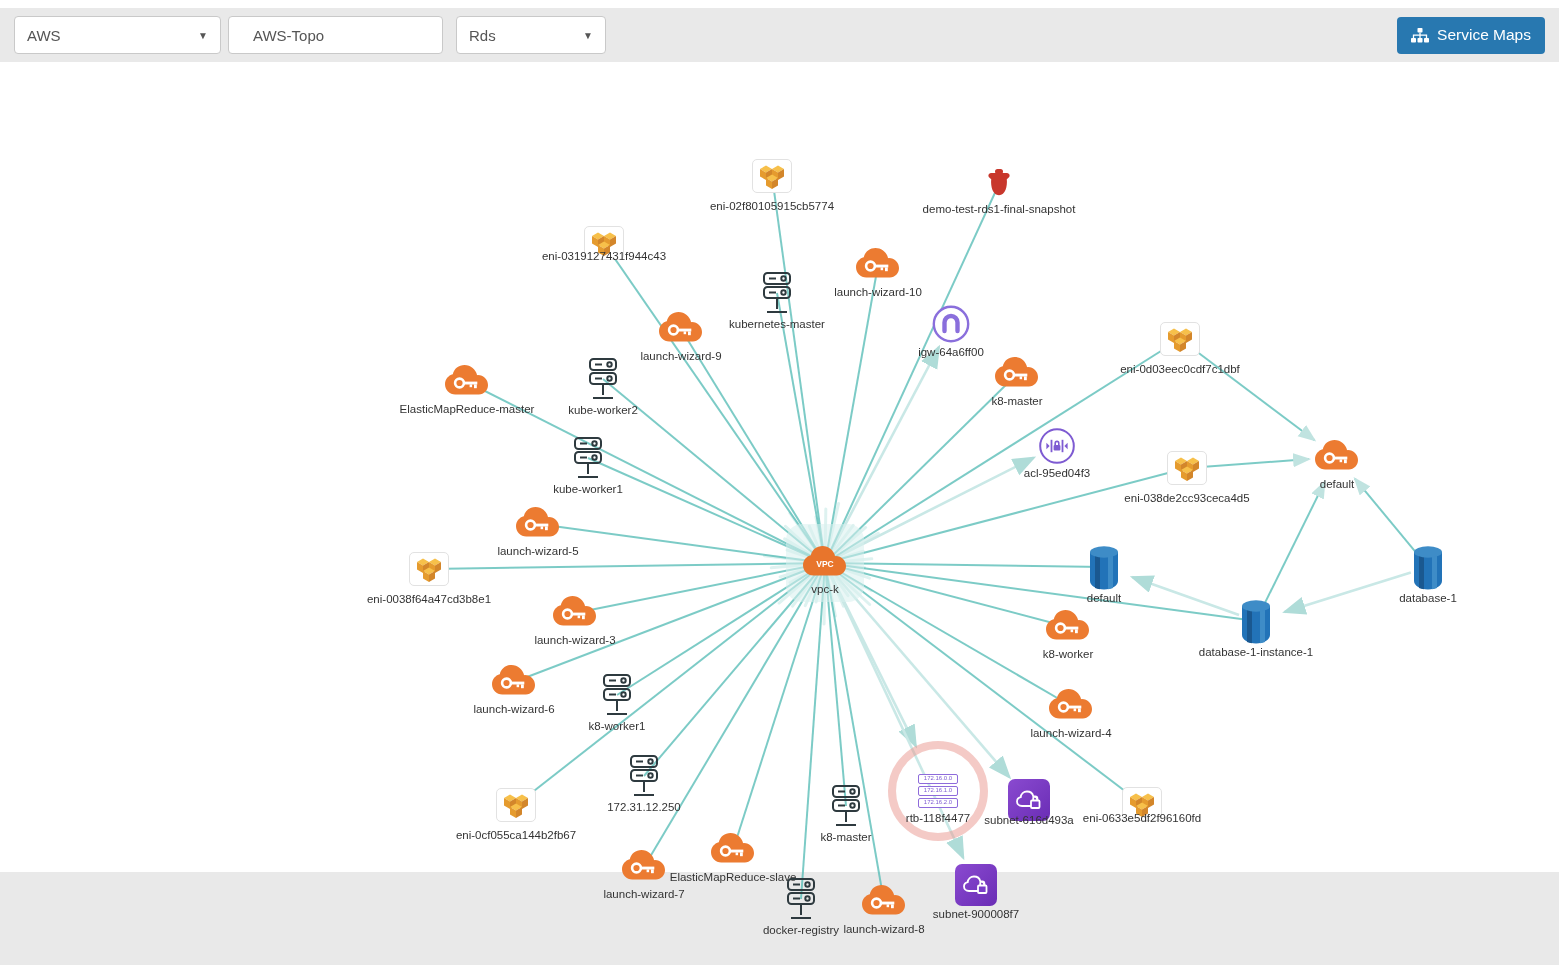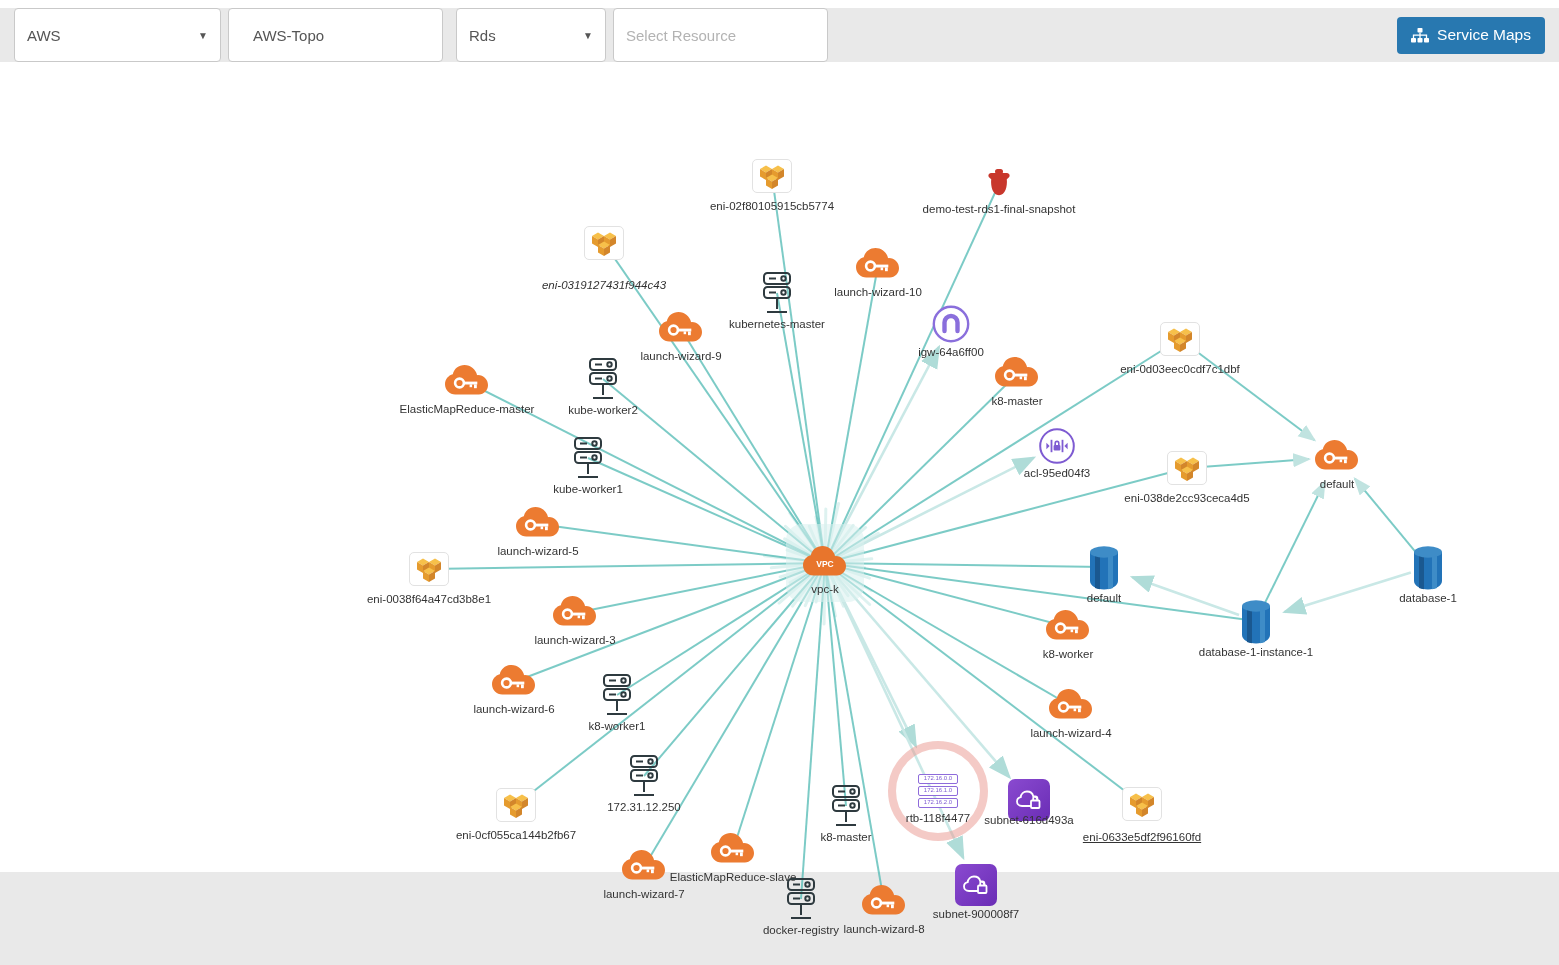--- a/index.html
+++ b/index.html
@@ -1,20 +1,20 @@
 <!DOCTYPE html>
 <html><head>
 <meta charset="utf-8">
 <style>
   html,body{margin:0;padding:0;width:1559px;height:965px;overflow:hidden;
     background:#e9e9e9;font-family:"Liberation Sans",sans-serif;}
   #topstrip{position:absolute;top:0;left:0;width:100%;height:8px;background:#fff;}
   header{position:absolute;top:8px;left:0;width:100%;height:54px;background:#e9e9e9;
     display:flex;align-items:center;padding:0 14px;box-sizing:border-box;}
-  .tb{height:54px;box-sizing:border-box;background:#fff;border:1px solid #c9c9c9;
+  .tb{height:38px;box-sizing:border-box;background:#fff;border:1px solid #c9c9c9;
     border-radius:4px;font-size:15px;color:#555;display:flex;align-items:center;
     padding:0 12px;margin-right:7px;}
   .select{justify-content:space-between;cursor:pointer;}
   .select .caret{font-size:10px;color:#555;margin-left:8px;}
   input.tb{outline:none;}
   input.tb::placeholder{color:#b3b3b3;}
   #svc-btn{margin-left:auto;height:37px;background:#2878B0;border:none;border-radius:4px;
     color:#fff;font-size:15.5px;display:flex;align-items:center;gap:8px;padding:0 14px;
     cursor:pointer;font-family:"Liberation Sans",sans-serif;}
   #canvas{position:absolute;top:62px;left:0;width:1559px;height:810px;background:#fff;}
@@ -42,21 +42,20 @@
 <header>
   <div class="tb select" style="width:207px">
     <span>AWS</span>
     <span class="caret">▼</span>
   </div>
   <input class="tb" style="width: 215px; padding-left: 24px;" value="AWS-Topo">
   <div class="tb select" style="width:150px;margin-left:6px">
     <span>Rds</span>
     <span class="caret">▼</span>
   </div>
-  <input class="tb" style="width: 215px;" placeholder="Select Resource">
   <button id="svc-btn">
     <svg width="18" height="15" viewBox="0 0 18 15">
       <g fill="#fff">
           <rect x="6.5" y="0" width="5" height="4.5" rx="0.8"></rect>
       <rect x="0" y="10" width="5" height="4.5" rx="0.8"></rect>
       <rect x="6.5" y="10" width="5" height="4.5" rx="0.8"></rect>
       <rect x="13" y="10" width="5" height="4.5" rx="0.8"></rect>
         </g>
       <g stroke="#fff" stroke-width="1.3" fill="none">
         <path d="M9 4.5 V7 M2.5 10 V7.2 H15.5 V10 M9 7 V10"></path>
@@ -174,21 +173,21 @@
             <polygon points="3,5 9,8.5 9,16 3,12.5" fill="#E59B2E"></polygon>
             <polygon points="15,5 9,8.5 9,16 15,12.5" fill="#D3862A"></polygon>
             <polygon points="15,5 21,1.5 27,5 21,8.5" fill="#F7C04A"></polygon>
             <polygon points="15,5 21,8.5 21,16 15,12.5" fill="#E59B2E"></polygon>
             <polygon points="27,5 21,8.5 21,16 27,12.5" fill="#D3862A"></polygon>
             <polygon points="9,14 15,10.5 21,14 15,17.5" fill="#F7C04A"></polygon>
             <polygon points="9,14 15,17.5 15,25 9,21.5" fill="#E59B2E"></polygon>
             <polygon points="21,14 15,17.5 15,25 21,21.5" fill="#D3862A"></polygon>
           </svg></span>
       </span>
-      <div class="lbl" style="top: 36px; font-style: italic;">eni-0319127431f944c43</div>
+      <div class="lbl" style="top: 7px;">eni-0319127431f944c43</div>
     </div>
     <div class="node server" style="left: 777px; top: 231px;">
       <span class="ic"><svg width="36" height="46" viewBox="0 0 36 46" fill="none" stroke="#2E3A3F" stroke-width="2">
           <rect x="5" y="3" width="26" height="11" rx="3.5"></rect>
           <circle cx="24.5" cy="8.5" r="2.2"></circle>
           <line x1="10" y1="8.5" x2="17" y2="8.5"></line>
           <rect x="5" y="17" width="26" height="11" rx="3.5"></rect>
           <circle cx="24.5" cy="22.5" r="2.2"></circle>
           <line x1="10" y1="22.5" x2="17" y2="22.5"></line>
           <line x1="18" y1="28" x2="18" y2="39"></line>
@@ -480,21 +479,21 @@
             <polygon points="3,5 9,8.5 9,16 3,12.5" fill="#E59B2E"></polygon>
             <polygon points="15,5 9,8.5 9,16 15,12.5" fill="#D3862A"></polygon>
             <polygon points="15,5 21,1.5 27,5 21,8.5" fill="#F7C04A"></polygon>
             <polygon points="15,5 21,8.5 21,16 15,12.5" fill="#E59B2E"></polygon>
             <polygon points="27,5 21,8.5 21,16 27,12.5" fill="#D3862A"></polygon>
             <polygon points="9,14 15,10.5 21,14 15,17.5" fill="#F7C04A"></polygon>
             <polygon points="9,14 15,17.5 15,25 9,21.5" fill="#E59B2E"></polygon>
             <polygon points="21,14 15,17.5 15,25 21,21.5" fill="#D3862A"></polygon>
           </svg></span>
       </span>
-      <div class="lbl" style="top: 27px; text-decoration: underline;">eni-0633e5df2f96160fd</div>
+      <div class="lbl" style="top: 8px;">eni-0633e5df2f96160fd</div>
     </div>
     <div class="node eni" style="left: 516px; top: 743px;">
       <span class="ic">
         <span class="enibox"><svg width="30" height="26" viewBox="0 0 30 26">
             <polygon points="3,5 9,1.5 15,5 9,8.5" fill="#F7C04A"></polygon>
             <polygon points="3,5 9,8.5 9,16 3,12.5" fill="#E59B2E"></polygon>
             <polygon points="15,5 9,8.5 9,16 15,12.5" fill="#D3862A"></polygon>
             <polygon points="15,5 21,1.5 27,5 21,8.5" fill="#F7C04A"></polygon>
             <polygon points="15,5 21,8.5 21,16 15,12.5" fill="#E59B2E"></polygon>
             <polygon points="27,5 21,8.5 21,16 27,12.5" fill="#D3862A"></polygon>

